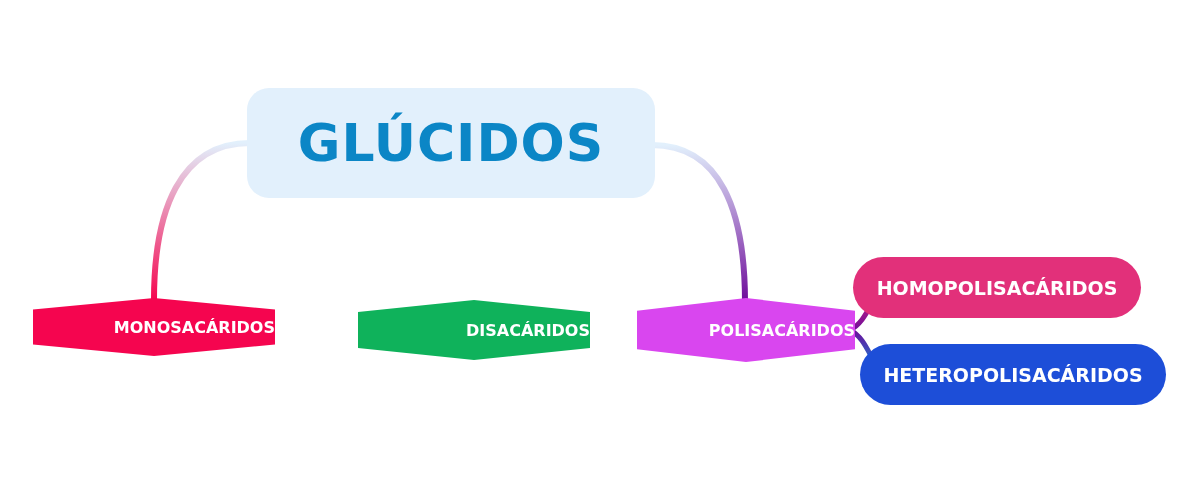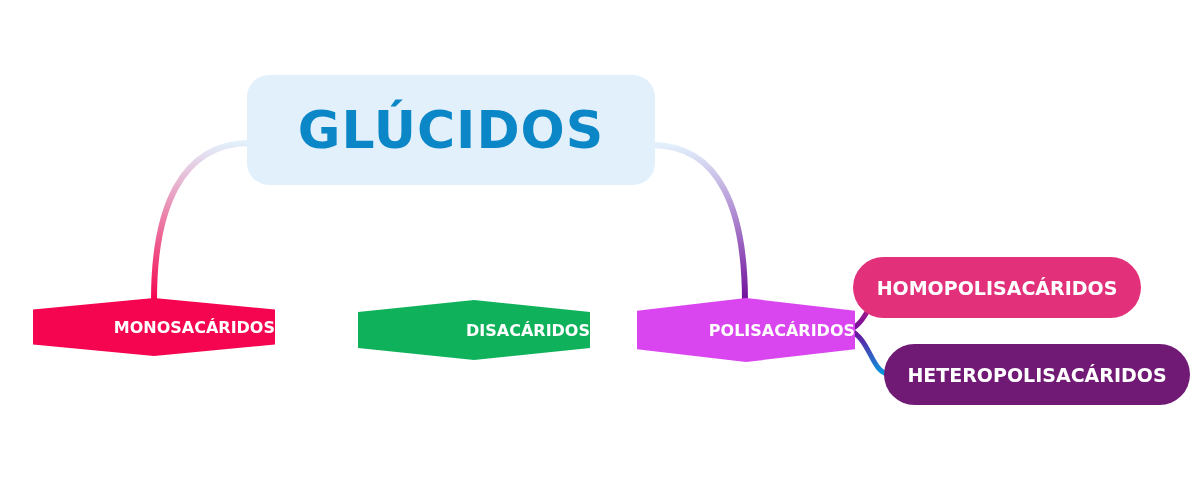--- a/index.html
+++ b/index.html
@@ -1,20 +1,20 @@
 <!DOCTYPE html>
 <html><head>
 <meta charset="utf-8">
 <style>
   html, body { margin: 0; padding: 0; background: #ffffff; }
   body { width: 1201px; height: 495px; position: relative; overflow: hidden;
          font-family: "DejaVu Sans", "Liberation Sans", sans-serif; }
   svg.links { position: absolute; left: 0; top: 0; }
   .root {
-    position: absolute; left: 247px; top: 75px; width: 408px; height: 110px;
+    position: absolute; left: 247px; top: 88px; width: 408px; height: 110px;
     background: #e2f0fc; border-radius: 22px;
     display: flex; align-items: center; justify-content: center;
     color: #0b86c6; font-weight: bold; font-size: 52px; letter-spacing: 1px;
   }
   .hex {
     position: absolute; color: #ffffff; font-weight: bold; font-size: 16px;
     display: flex; align-items: center; justify-content: flex-end;
     clip-path: polygon(0 20%, 50% 0, 100% 20%, 100% 80%, 50% 100%, 0 80%);
   }
   .pill {
@@ -69,15 +69,15 @@
 </div>
 
 <div class="hex" style="left:637px; top:298px; width:218px; height:64px; background:#d946ef;">
   <span>POLISACÁRIDOS</span>
 </div>
 
 <div class="pill" style="left:853px; top:257px; width:288px; height:61px; background:#e2307a;">
   <span>HOMOPOLISACÁRIDOS</span>
 </div>
 
-<div class="pill" style="left:884px; top:344px; width:306px; height:61px; background:#701a75;">
+<div class="pill" style="left:860px; top:344px; width:306px; height:61px; background:#1d4ed8;">
   <span>HETEROPOLISACÁRIDOS</span>
 </div>
 
 </body></html>

